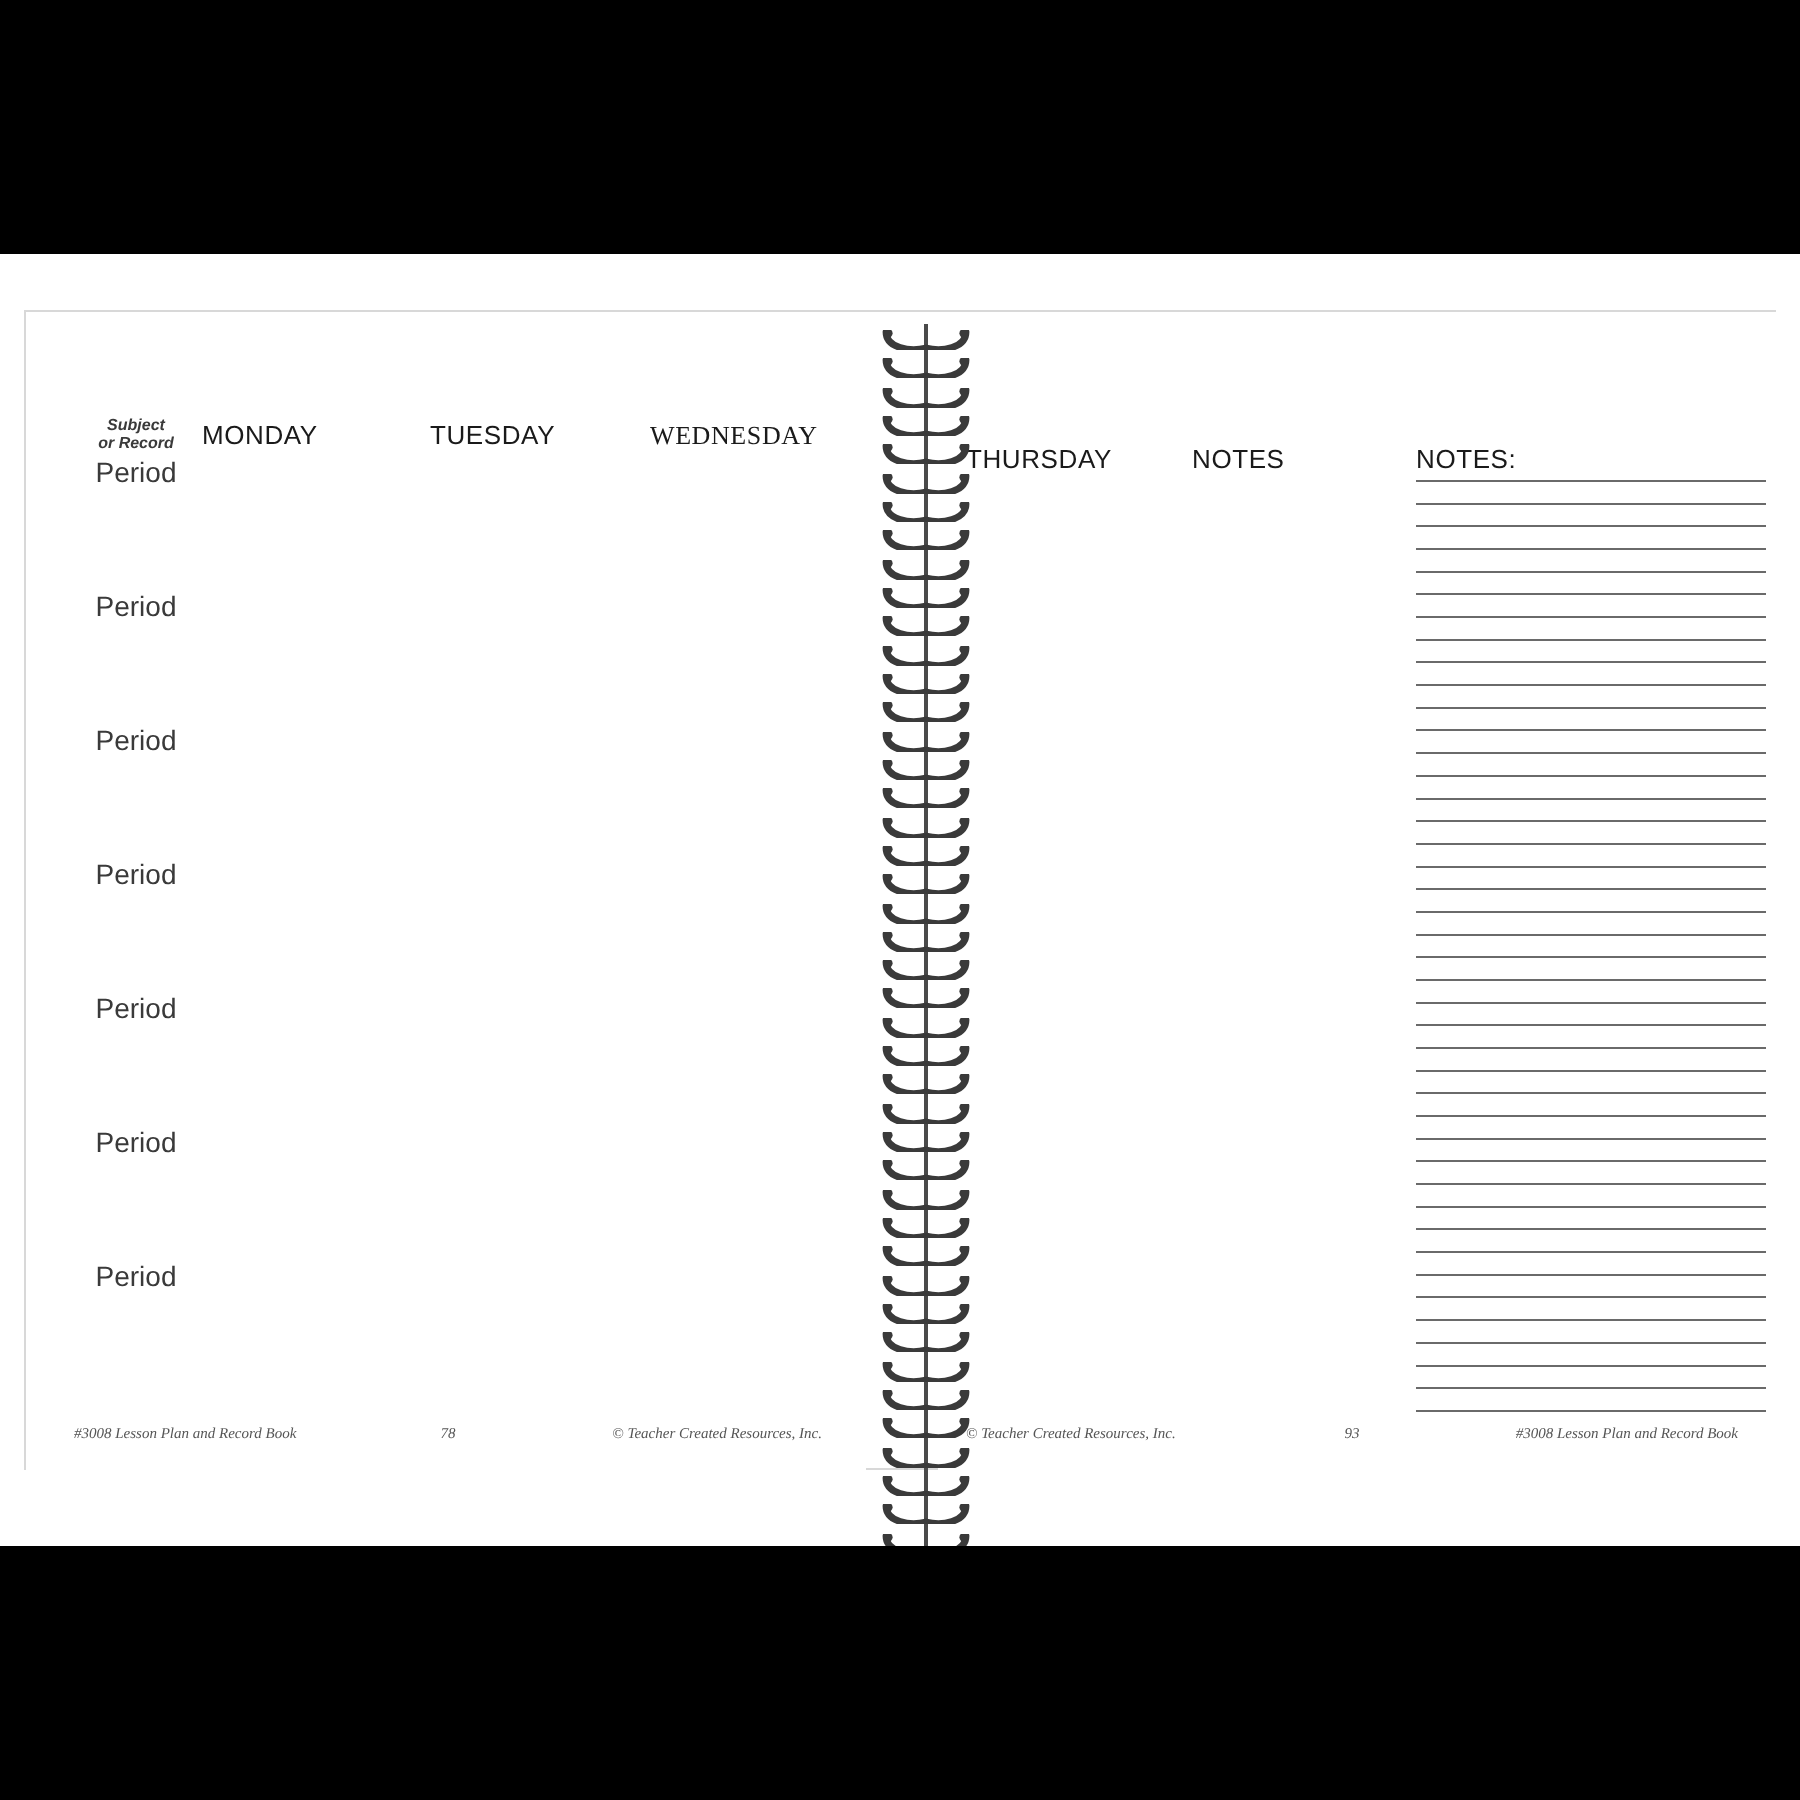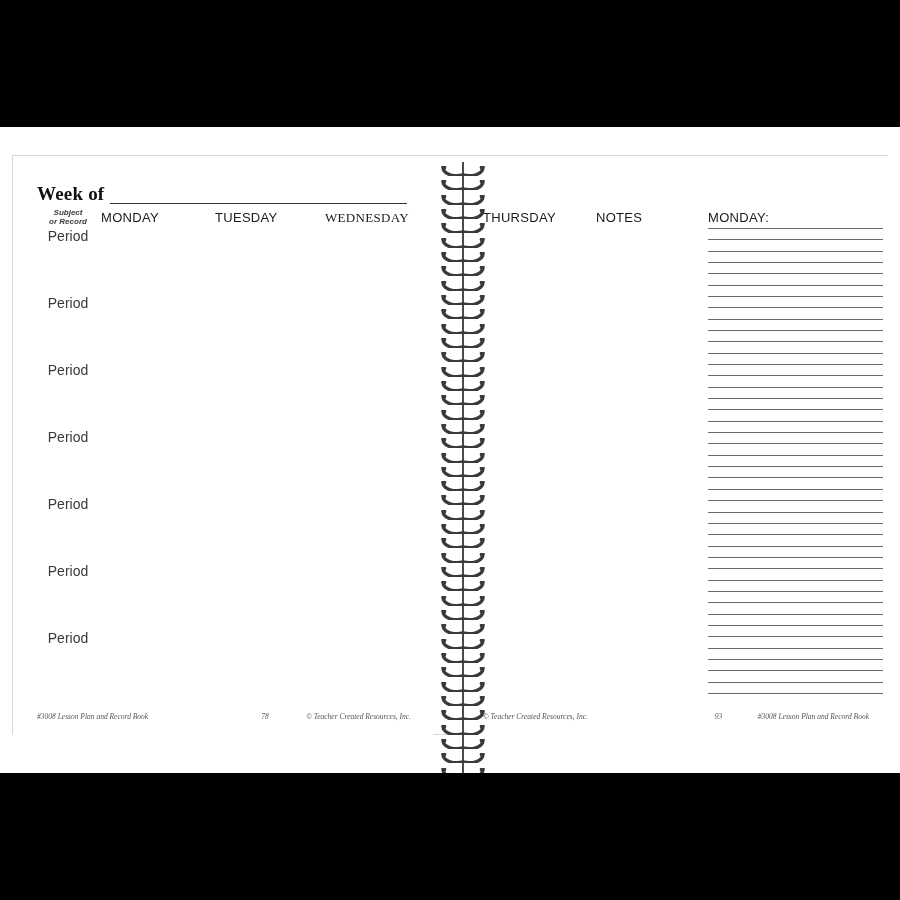--- a/index.html
+++ b/index.html
@@ -83,21 +83,21 @@
     height: 17px;
   }
 
   
   .plan-table {
     position: absolute;
     border-collapse: collapse;
     table-layout: fixed;
   }
   .plan-table.left  { left: 22px;  top: 52px; width: 398px; }
-  .plan-table.right { left: 14px;  top: 52px; width: 400px; }
+  .plan-table.right { left: 14px;  top: 64px; width: 400px; }
 
   .plan-table td, .plan-table th {
     padding: 0;
     margin: 0;
     border: 0;
     vertical-align: top;
   }
 
   .hdr-cell {
     border-top: 1.3px solid #6a6a6a;
@@ -180,21 +180,21 @@
     display: flex;
     align-items: center;
     font-family: "Liberation Serif", serif;
     font-style: italic;
     font-size: 7.5px;
     color: #555555;
   }
   .page-footer-left  { left: 24px;  width: 374px; }
   .page-footer-right { left: 14px;  width: 386px; }
   .page-footer .f-start  { flex: 0 0 38%; text-align: left; }
-  .page-footer .f-mid    { flex: 0 0 24%; text-align: right; }
+  .page-footer .f-mid    { flex: 0 0 24%; text-align: center; }
   .page-footer .f-end    { flex: 1;       text-align: right; }
 
   
   .spiral {
     position: absolute;
     left: 426px;
     top: 6px;
     width: 48px;
     height: 616px;
     z-index: 20;
@@ -219,24 +219,20 @@
 <body>
 
 <div class="letterbox-top"></div>
 
 <div class="stage">
 
   <div class="spread">
 
     <div class="page page-left">
 
-      <div class="week-of-row">
-        <span class="week-of-label">Week of</span>
-        <span class="week-of-blank"></span>
-      </div>
 
       <table class="plan-table left">
         <colgroup>
           <col style="width:66px">
           <col style="width:114px">
           <col style="width:110px">
           <col style="width:108px">
         </colgroup>
         <thead>
           <tr>
@@ -307,21 +303,21 @@
       <table class="plan-table right">
         <colgroup>
           <col style="width:113px">
           <col style="width:112px">
           <col style="width:175px">
         </colgroup>
         <thead>
           <tr>
             <th class="hdr-cell">THURSDAY</th>
             <th class="hdr-cell">NOTES</th>
-            <th class="hdr-cell notes-hdr">MONDAY:</th>
+            <th class="hdr-cell notes-hdr">NOTES:</th>
           </tr>
         </thead>
         <tbody>
           <tr>
             <td class="body-cell"></td>
             <td class="body-cell"></td>
             <td class="notes-cell" rowspan="7">
               <div class="notes-rules"></div>
             </td>
           </tr>

